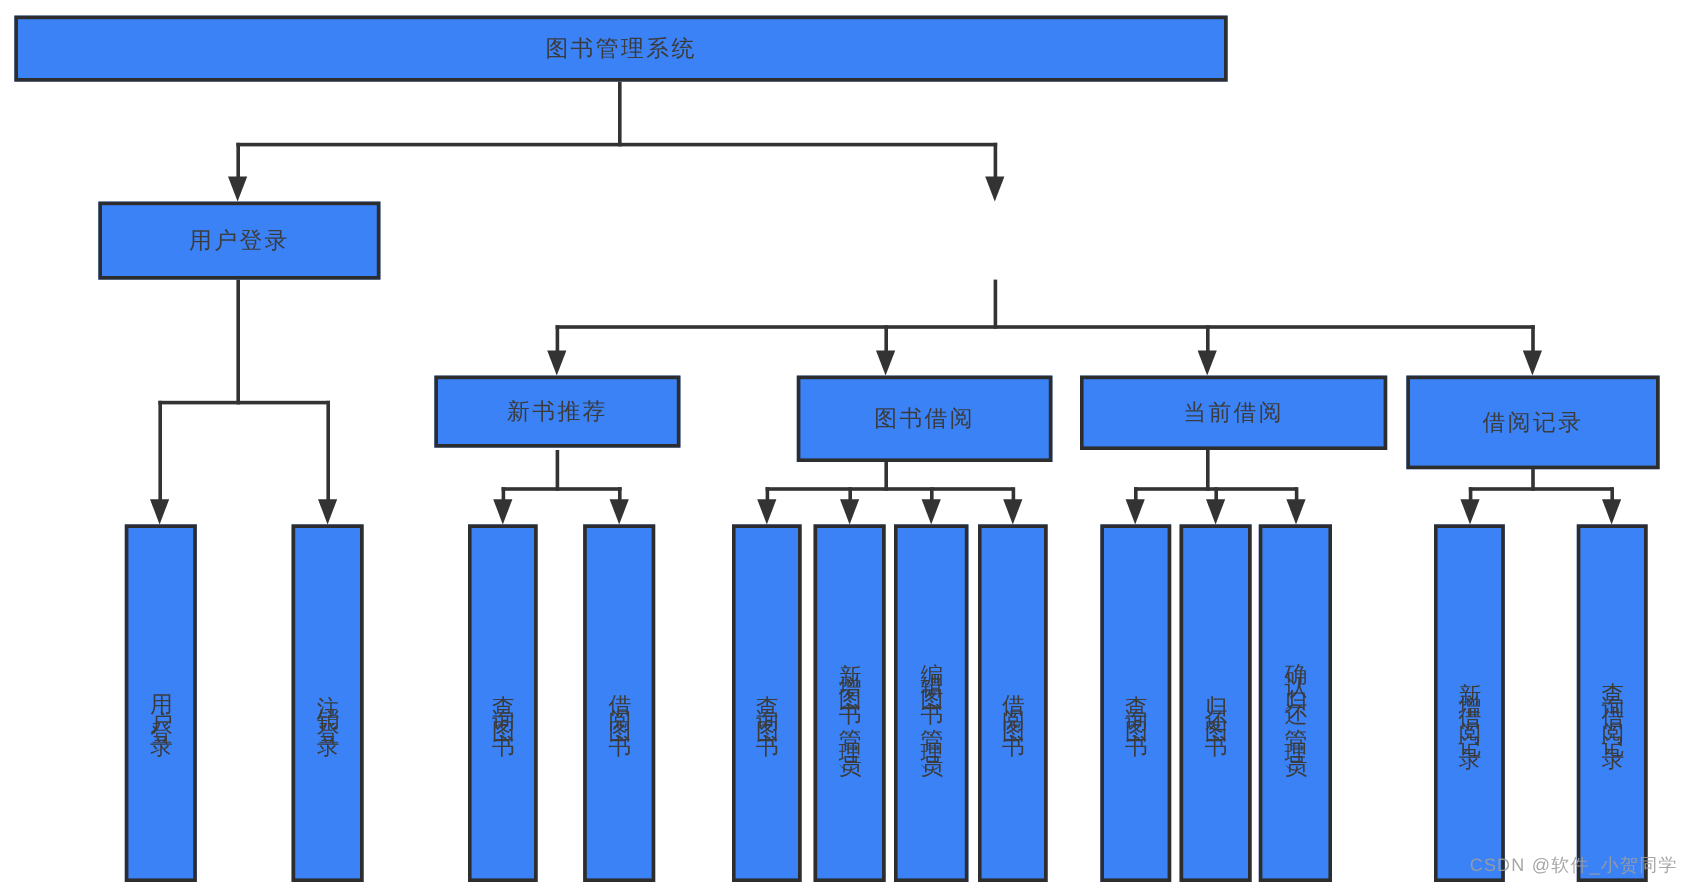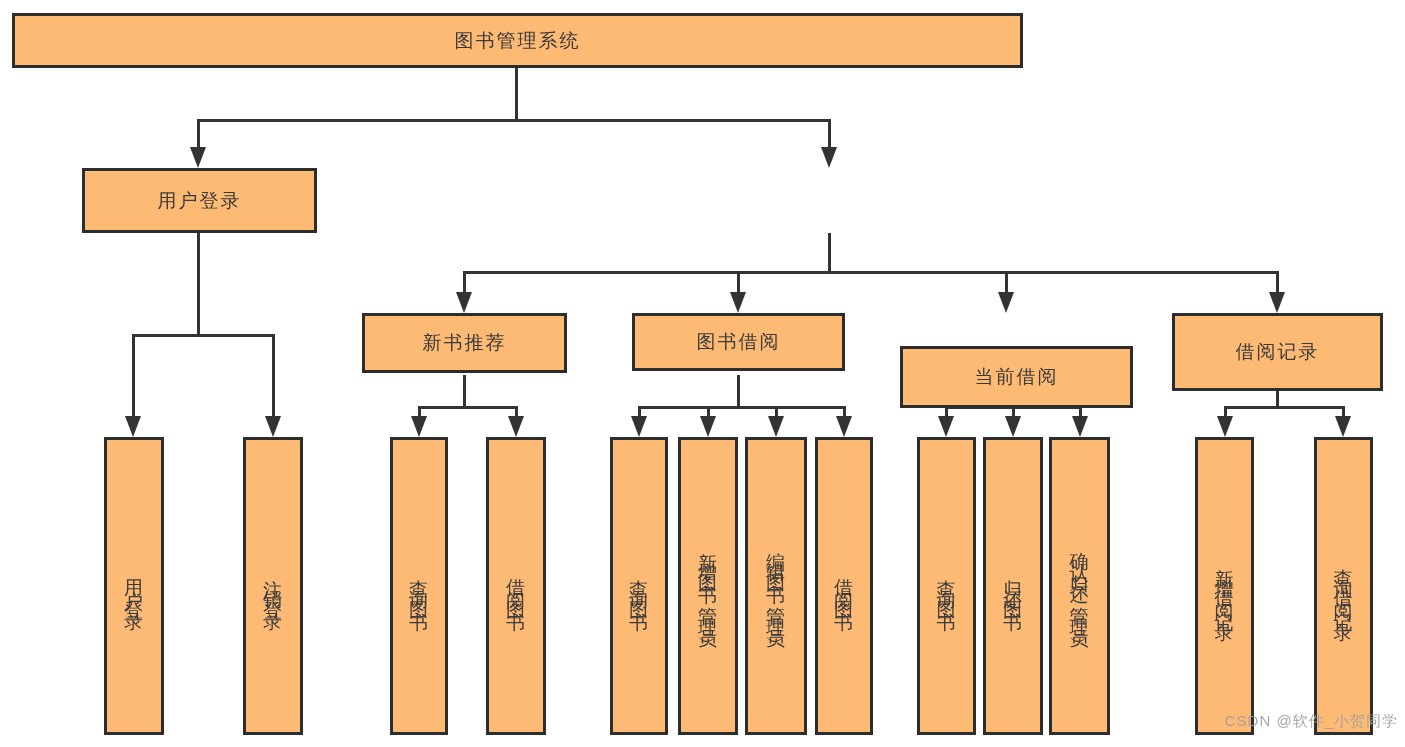--- a/index.html
+++ b/index.html
@@ -14,21 +14,21 @@
     position: relative;
     width: 1405px;
     height: 747px;
     background: var(--bg);
     overflow: hidden;
     font-family: "Liberation Sans", "DejaVu Sans", sans-serif;
     color: var(--text);
   }
   .box {
     position: absolute;
-    background: #fdba74;
+    background: #3b82f6;
     border: 3px solid var(--box_border);
     box-sizing: border-box;
     display: flex;
     align-items: center;
     justify-content: center;
     z-index: 2;
   }
   .hlabel {
     font-size: 19px;
     letter-spacing: 2px;
@@ -103,24 +103,24 @@
   <div class="vline" style="left:737px;  top:271px; height:24px;"></div>
   <div class="arrow" style="left:730px;  top:292px;"></div>
   <div class="vline" style="left:1005px; top:271px; height:24px;"></div>
   <div class="arrow" style="left:998px;  top:292px;"></div>
   <div class="vline" style="left:1276px; top:271px; height:24px;"></div>
   <div class="arrow" style="left:1269px; top:292px;"></div>
 
   <div class="box" style="left:362px; top:313px; width:205px; height:60px;">
     <span class="hlabel">新书推荐</span>
   </div>
-  <div class="box" style="left:632px; top:313px; width:213px; height:58px;">
+  <div class="box" style="left:664px; top:313px; width:213px; height:72px;">
     <span class="hlabel">图书借阅</span>
   </div>
-  <div class="box" style="left:900px; top:313px; width:233px; height:62px;margin-top:33px;">
+  <div class="box" style="left:900px; top:313px; width:256px; height:62px;">
     <span class="hlabel">当前借阅</span>
   </div>
   <div class="box" style="left:1172px; top:313px; width:211px; height:78px;">
     <span class="hlabel">借阅记录</span>
   </div>
 
   <div class="vline" style="left:463px; top:375px; height:34px;"></div>
   <div class="hline" style="left:418px; top:406px; width:100px;"></div>
   <div class="vline" style="left:418px; top:406px; height:13px;"></div>
   <div class="arrow" style="left:411px; top:416px;"></div>

